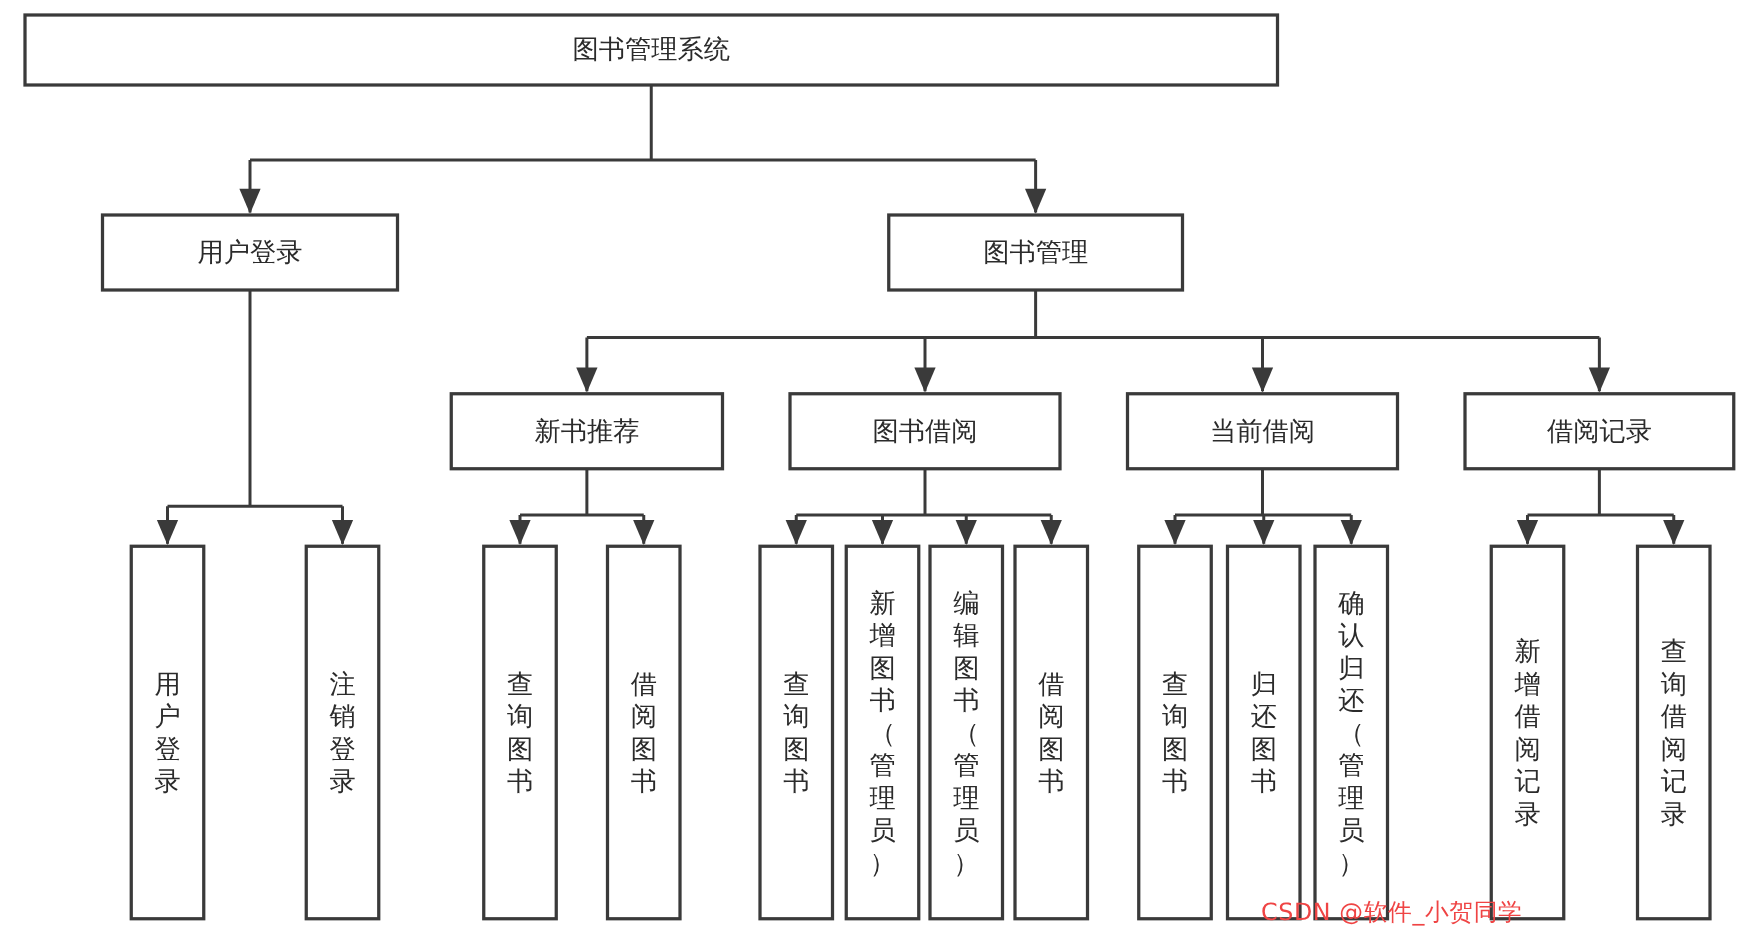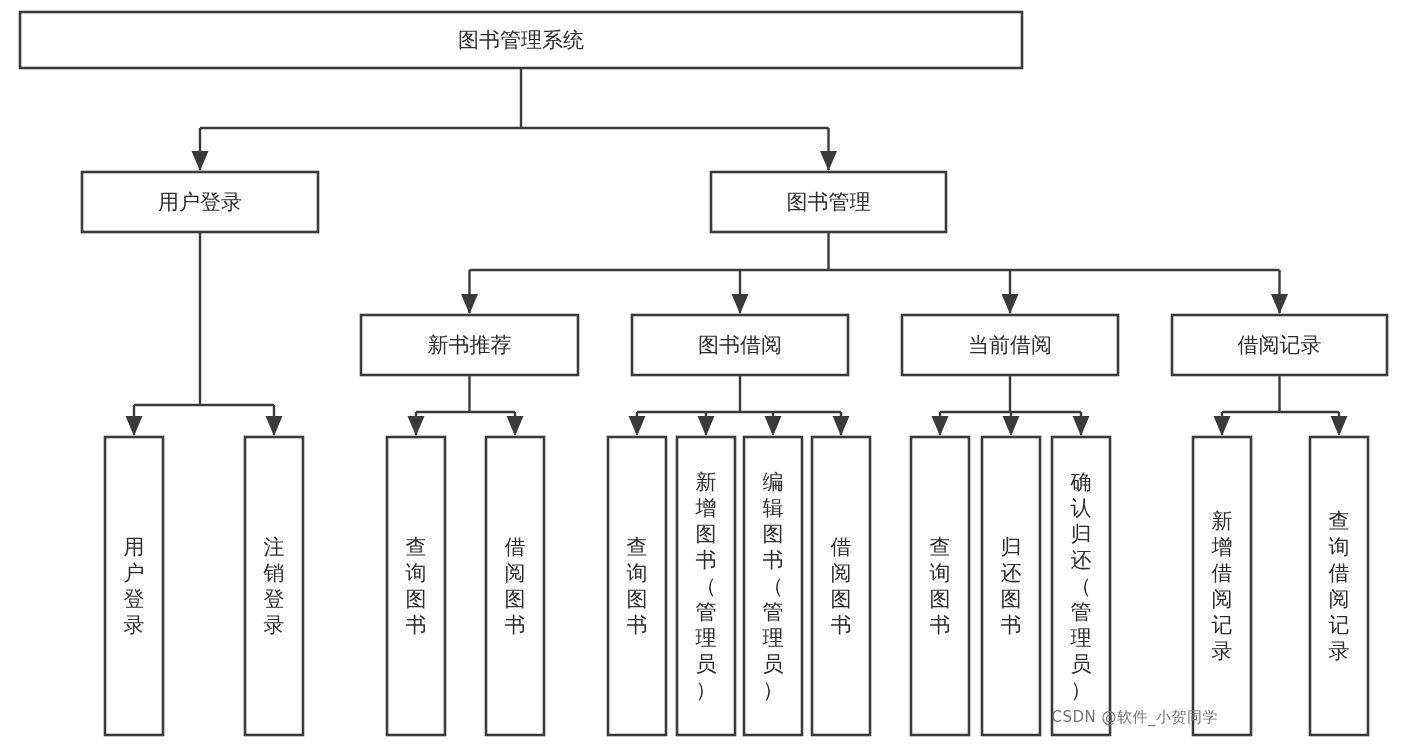--- a/index.html
+++ b/index.html
@@ -49,24 +49,24 @@
   }
   .node-label-v {
     fill: #2b2b2b;
     font-family: "DejaVu Sans", "Liberation Sans", sans-serif;
     font-size: 21px;
     text-anchor: middle;
   }
   .watermark {
     position: absolute;
     right: 8px;
-    bottom: 20px;
-    font-family: "DejaVu Sans", "Liberation Sans", sans-serif;
-    font-size: 15px;
-    color: #737373;
+    bottom: 4px;
+    font-family: "DejaVu Sans", "Liberation Sans", sans-serif;
+    font-size: 19px;
+    color: #ef4444;
     white-space: nowrap;
     letter-spacing: 0.5px;
   }
 </style>
 </head>
 <body>
 
 <div id="diagram-root">
   <svg id="flow-svg" viewBox="0 0 1405 747">
     <g id="connectors-layer">

